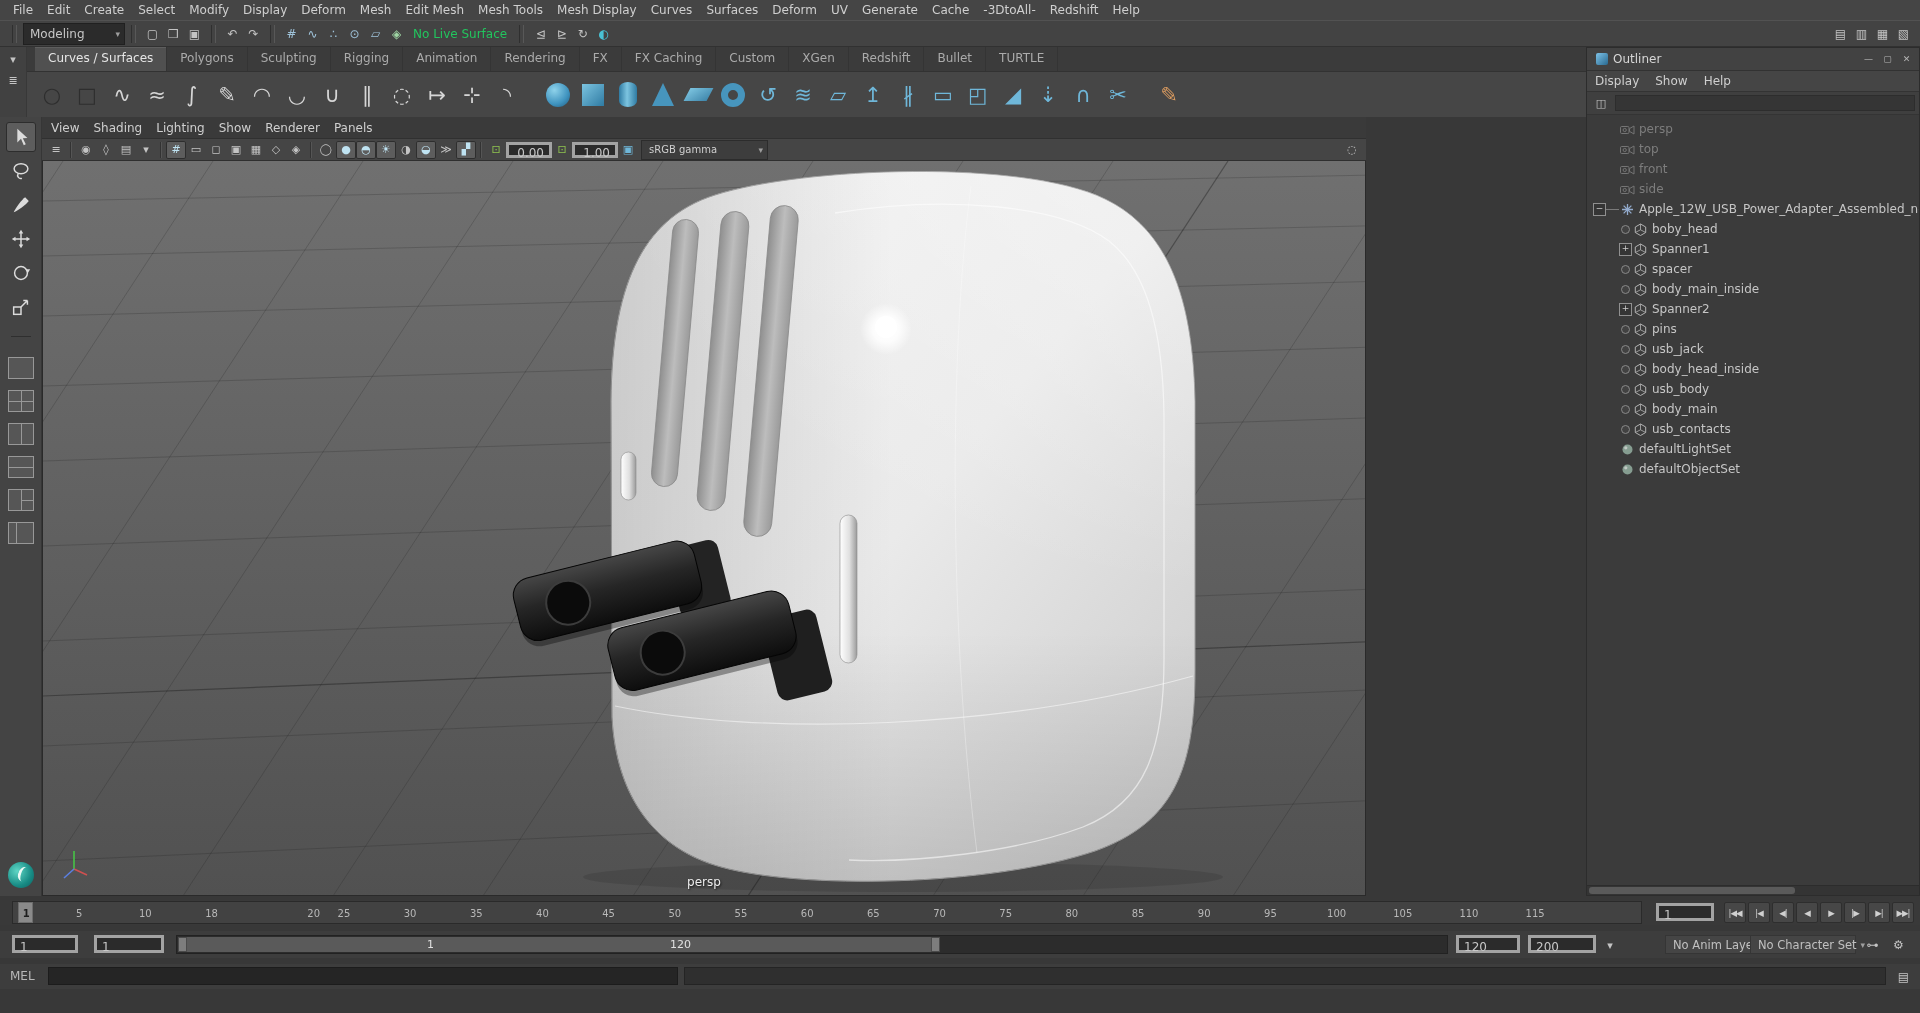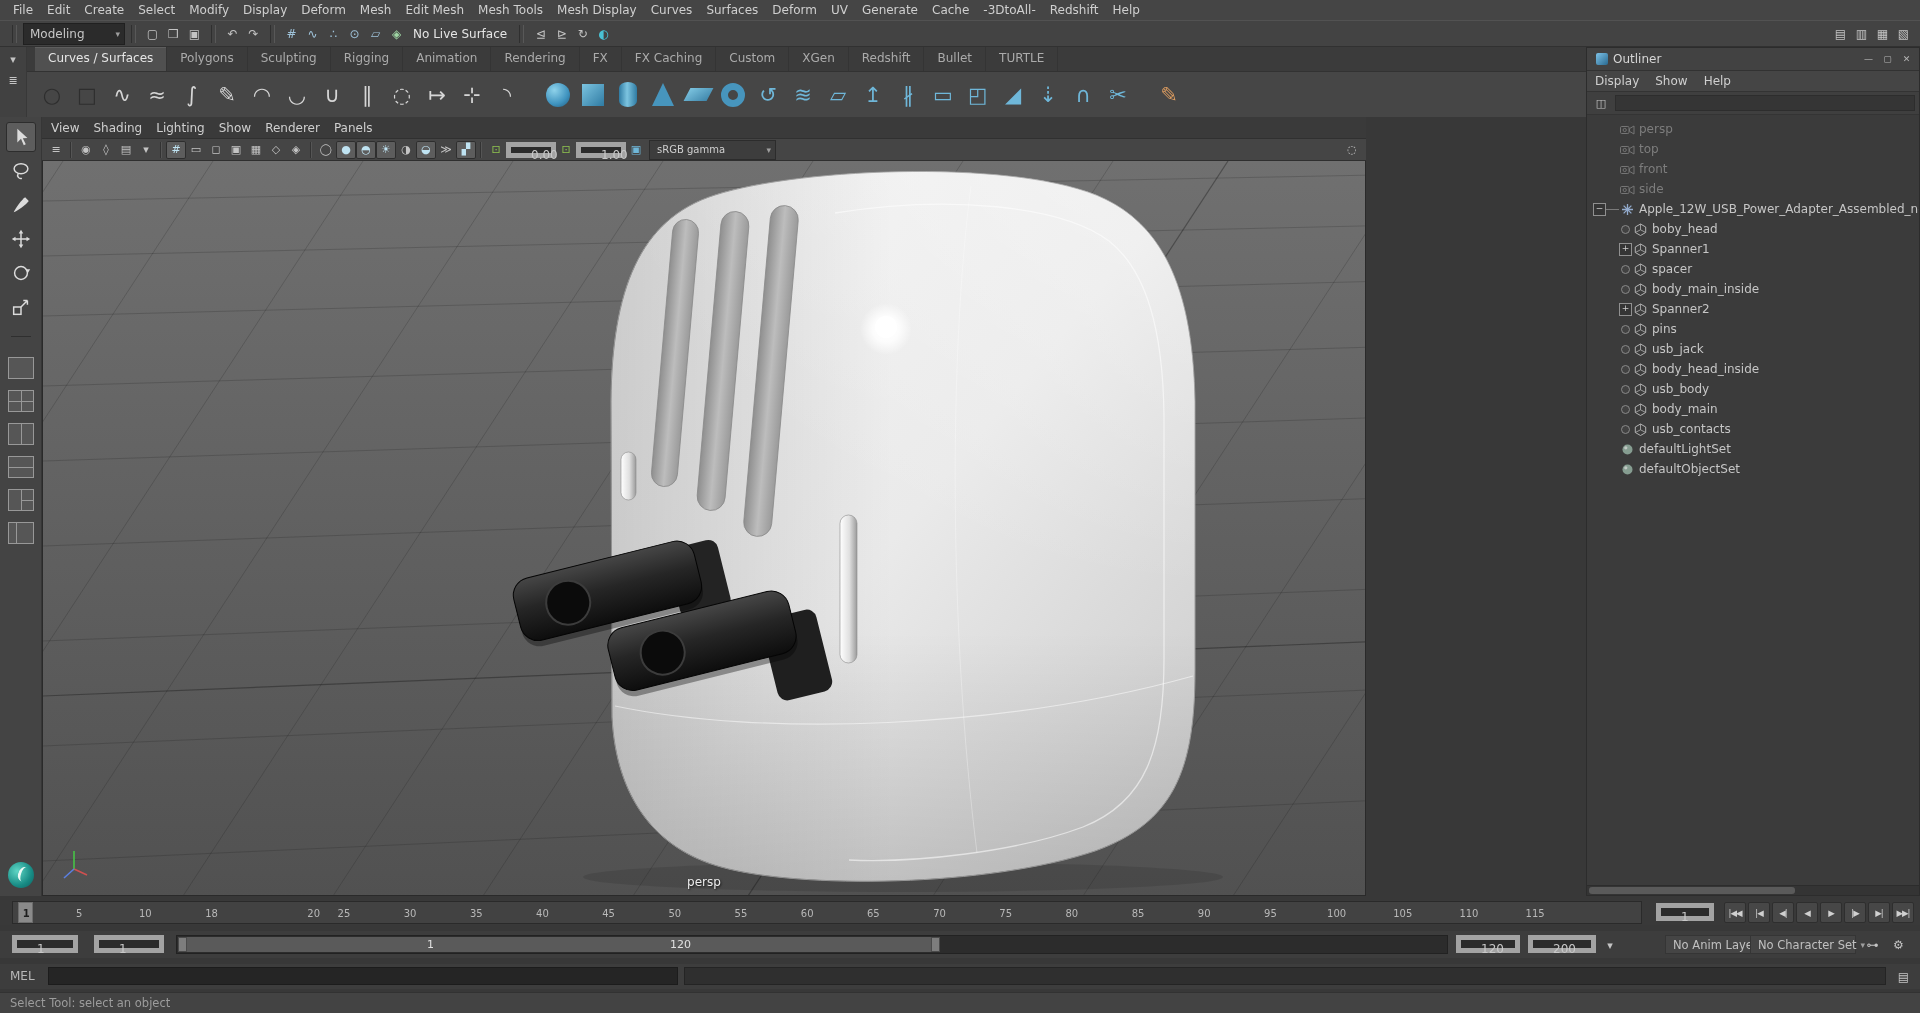--- a/index.html
+++ b/index.html
@@ -9,35 +9,35 @@
   #root{position:absolute;inset:0;background:#383838;}
   .hrow{display:flex;align-items:center;}
   .spacer{flex:1;}
   .menu-item{padding:2px 7px;white-space:nowrap;color:#cfcfcf;cursor:default;}
   .icon-btn{width:21px;height:19px;display:flex;align-items:center;justify-content:center;
             color:#c4c4c4;font-size:12px;border-radius:2px;flex:none;cursor:default;}
   .icon-btn.sm{width:20px;height:18px;font-size:11px;}
   .icon-btn.active{background:#5d5d5d;box-shadow:inset 0 0 0 1px #2e2e2e;color:#bfe3f2;}
   .grip{width:3px;height:18px;margin:0 6px;border-left:1px solid #2f2f2f;border-right:1px solid #585858;flex:none;}
   .vsep{width:1px;height:16px;background:#333;border-right:1px solid #555;margin:0 4px;flex:none;}
-  .field{background:#2b2b2b;border:5px solid #a3a3a3;color:#c8c8c8;height:18px;line-height:18px;
-         padding:0 20px;font-size:12px;box-sizing:border-box;}
+  .field{background:#2b2b2b;border:3px solid #a3a3a3;color:#c8c8c8;height:18px;line-height:18px;
+         padding:0 5px;font-size:12px;box-sizing:border-box;}
   .dd-arrow{color:#9e9e9e;font-size:9px;padding:0 4px;}
 
   
   #menubar{position:absolute;top:0;left:0;right:0;height:20px;background:#454545;
            border-bottom:1px solid #333;display:flex;align-items:center;padding-left:6px;}
   
   #toolbar{position:absolute;top:20px;left:0;right:0;height:27px;background:#434343;
            border-top:1px solid #525252;border-bottom:1px solid #313131;
            display:flex;align-items:center;padding:0 6px;box-sizing:border-box;}
   #menuset{width:100px;height:20px;background:#2b2b2b;border:1px solid #202020;display:flex;
            align-items:center;flex:none;}
   #menuset span:first-child{flex:1;padding-left:6px;}
-  #live-label{color:#e5e5e5;padding:0 6px;white-space:nowrap;}
+  #live-label{color:#22c55e;padding:0 6px;white-space:nowrap;}
 
   
   #shelf{position:absolute;top:47px;left:0;width:1586px;height:70px;background:#414141;display:flex;}
   #shelf-left{width:26px;display:flex;flex-direction:column;align-items:center;padding-top:3px;gap:3px;
               border-right:1px solid #383838;flex:none;}
   #shelf-main{flex:1;min-width:0;}
   #shelf-tabs{height:24px;display:flex;align-items:stretch;background:#3b3b3b;
               border-bottom:1px solid #323232;padding-left:8px;}
   .shelf-tab{padding:4px 13px 3px;font-size:12px;color:#ababab;border-right:1px solid #343434;white-space:nowrap;}
   .shelf-tab.active{background:#505050;color:#e6e6e6;box-shadow:inset 0 1px 0 #5e5e5e;}
@@ -861,17 +861,14 @@
     <div class="icon-btn" style="position:absolute;left:1888px;top:4px;">⚙</div>
   </div>
 
   <div id="cmdline">
     <span id="mel-label">MEL</span>
     <input id="mel-input" type="text" style="">
     <div id="mel-result"></div>
     <div class="icon-btn" id="script-editor-btn">▤</div>
   </div>
 
-  <div id="helpline">
-    <span>Select Tool: select an object</span>
-  </div>
 
 </div>
 
 </body></html>

